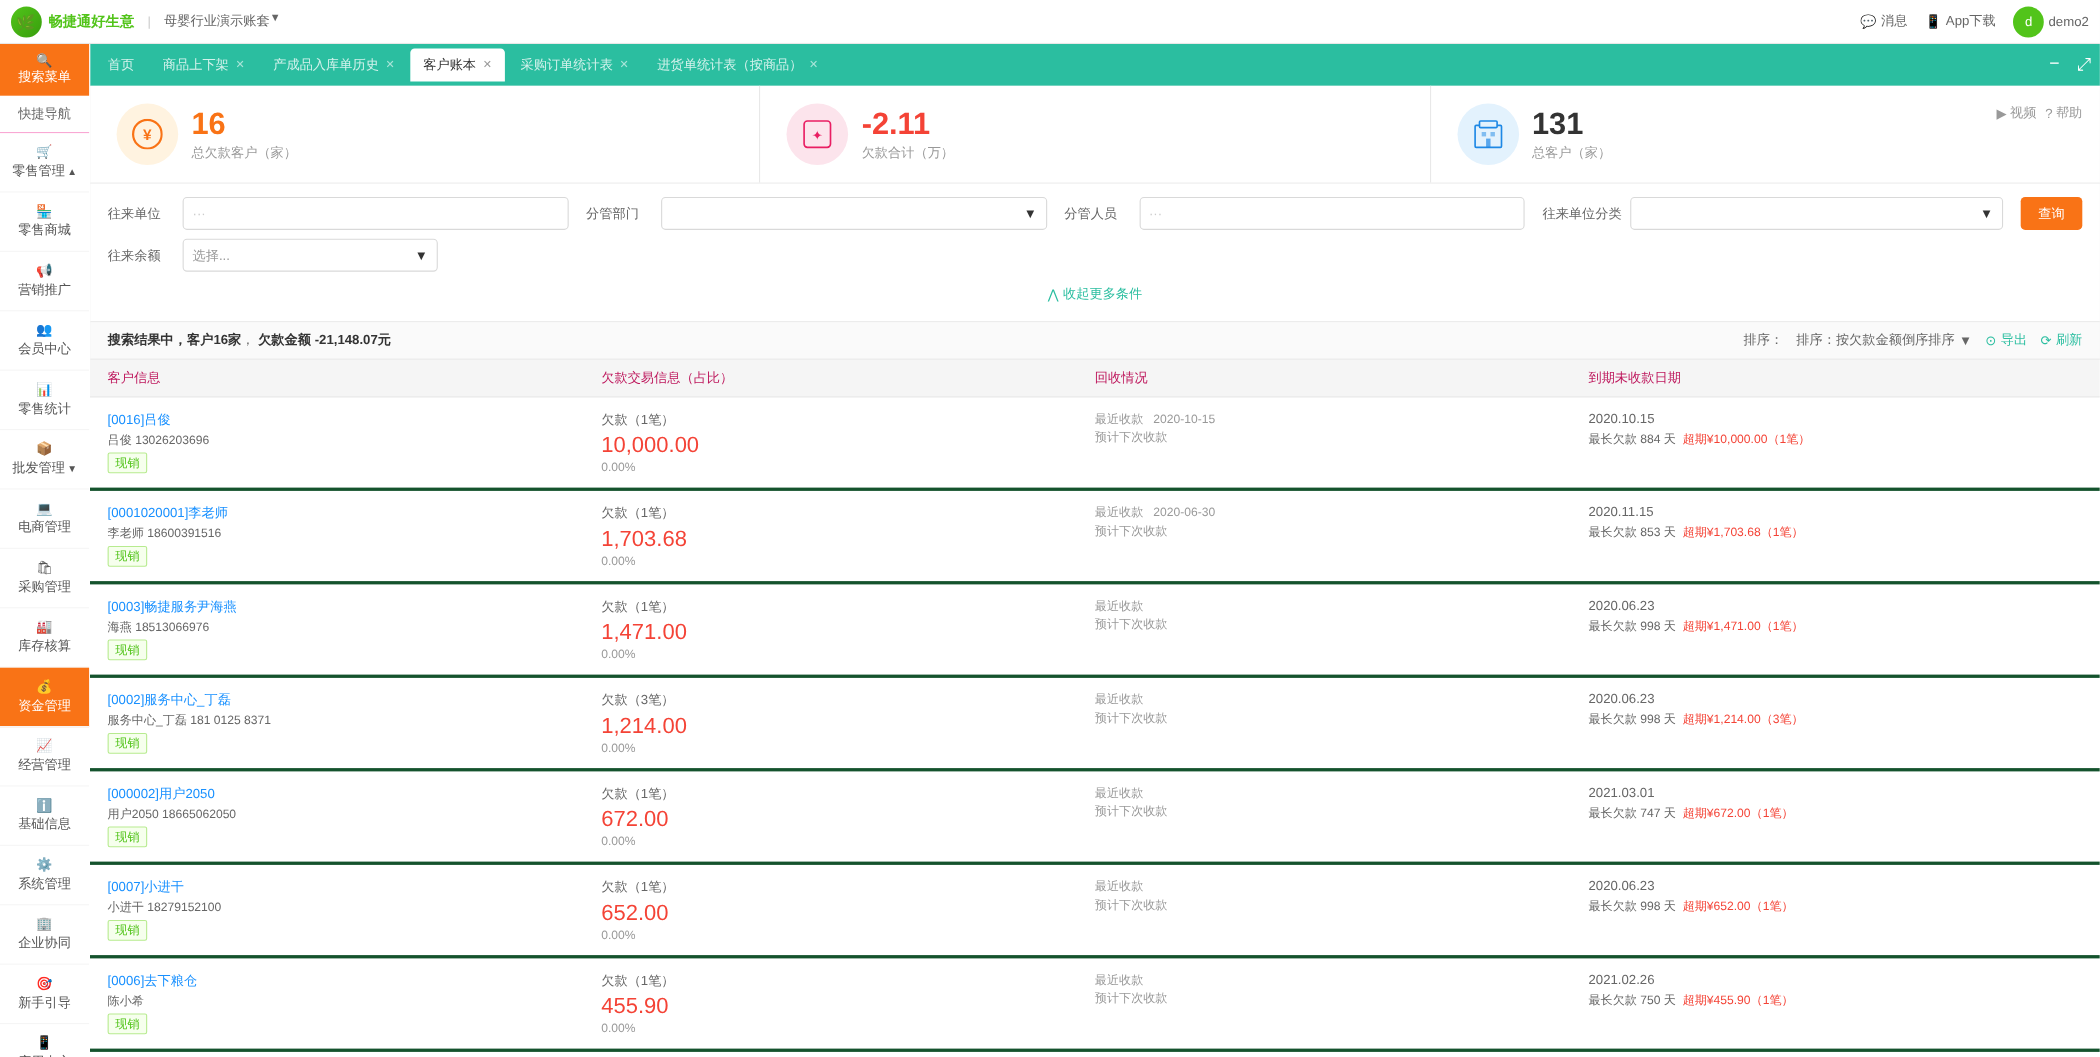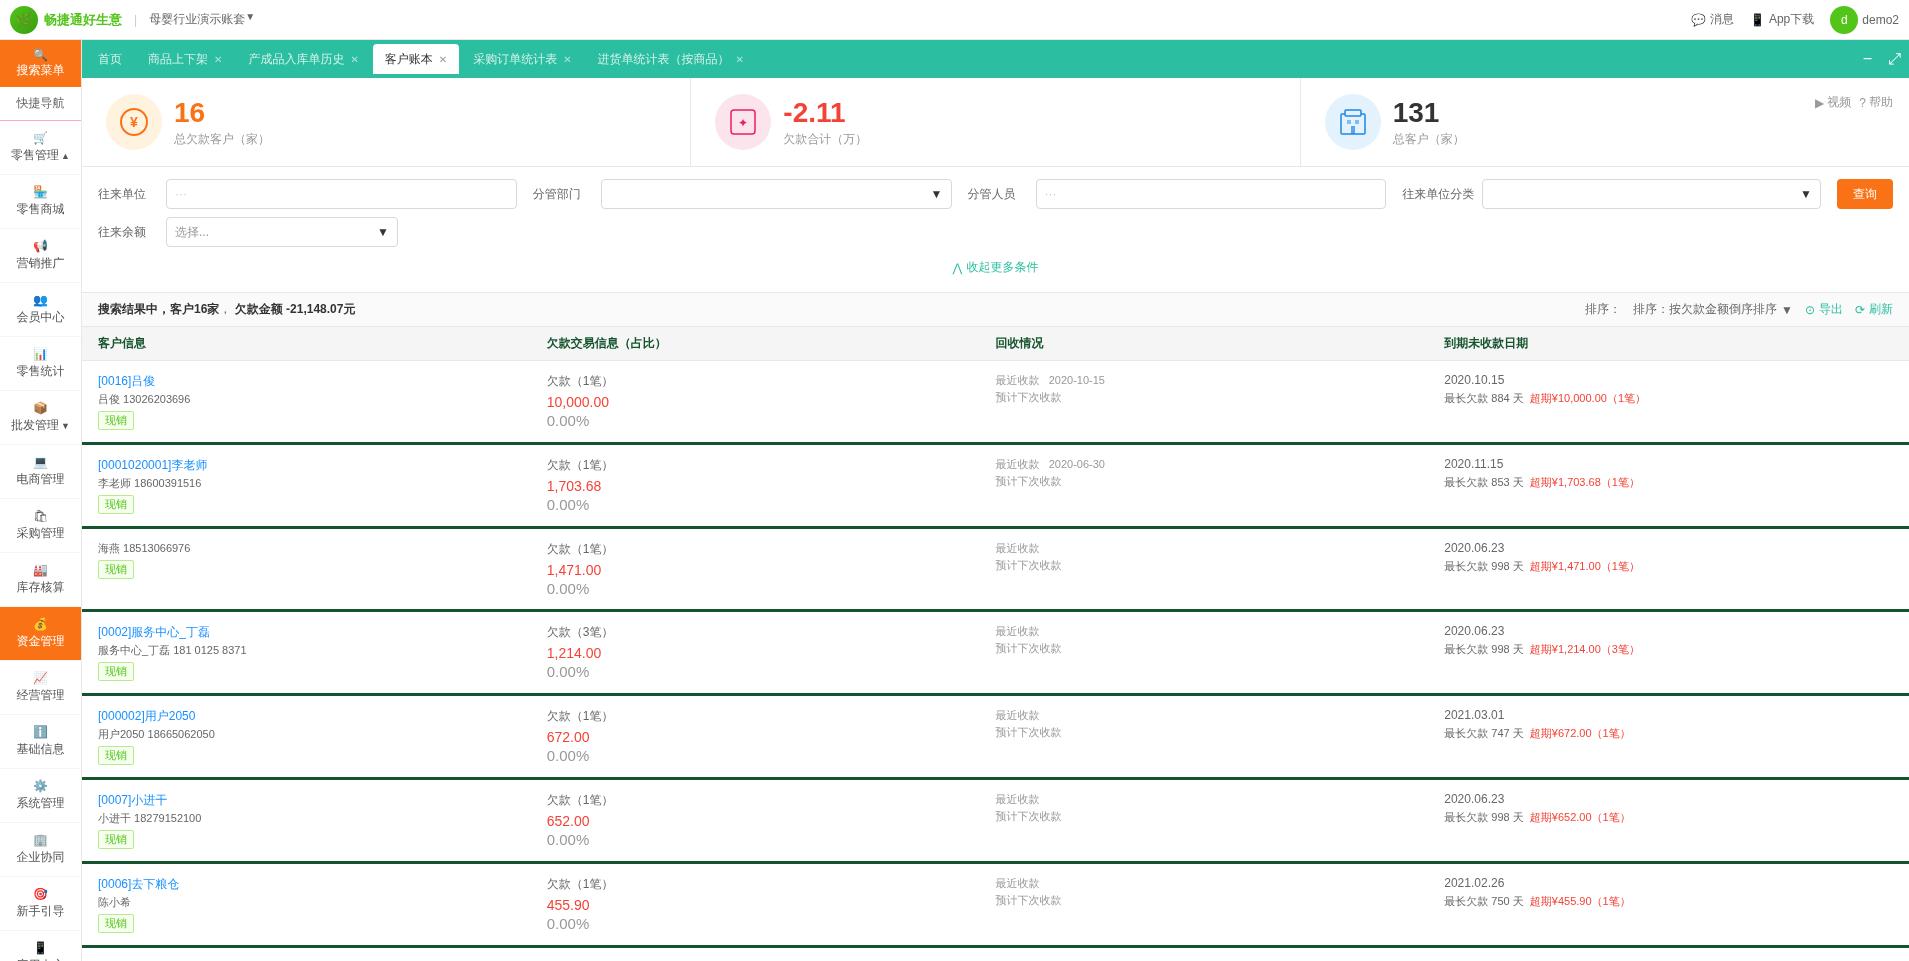--- a/index.html
+++ b/index.html
@@ -65,29 +65,29 @@
     
     .results-bar { display: flex; align-items: center; justify-content: space-between; padding: 8px 16px; background: #fafafa; border-bottom: 1px solid #e8e8e8; font-size: 12px; }
     .results-info { color: #666; }
     .results-info span { color: #333; font-weight: 700; }
     .results-actions { display: flex; align-items: center; gap: 12px; color: #666; }
     .sort-select { display: flex; align-items: center; gap: 4px; cursor: pointer; }
     .action-btn-sm { display: flex; align-items: center; gap: 4px; cursor: pointer; color: #2bbea0; }
     
     
     .table-area { flex: 1; overflow-y: auto; background: white; }
-    .table-header { display: grid; grid-template-columns: 2fr 2fr 2fr 2fr; padding: 8px 16px; background: #f5f5f5; border-bottom: 1px solid #e8e8e8; font-size: 12px; color: #14532d; font-weight: 700; }
+    .table-header { display: grid; grid-template-columns: 2fr 2fr 2fr 2fr; padding: 8px 16px; background: #f5f5f5; border-bottom: 1px solid #e8e8e8; font-size: 12px; color: #be185d; font-weight: 400; }
     .table-row { display: grid; grid-template-columns: 2fr 2fr 2fr 2fr; padding: 12px 16px; border-bottom: 3px solid #14532d; align-items: start; }
     .customer-name { color: #1890ff; font-size: 12px; cursor: pointer; margin-bottom: 2px; }
     .customer-sub { color: #666; font-size: 11px; margin-bottom: 4px; }
     .tag { display: inline-block; padding: 1px 6px; border-radius: 2px; font-size: 11px; }
     .tag.green { background: #f6ffed; border: 1px solid #b7eb8f; color: #52c41a; }
     .debt-count { color: #666; font-size: 12px; margin-bottom: 4px; }
-    .debt-amount { color: #f44336; font-size: 14px; font-weight: 500; margin-bottom: 2px; }
-    .debt-percent { color: #999; font-size: 15px; }
+    .debt-amount { color: #f44336; font-size: 20px; font-weight: 500; margin-bottom: 2px; }
+    .debt-percent { color: #999; font-size: 11px; }
     .recovery-label { color: #999; font-size: 11px; margin-bottom: 2px; }
     .recovery-next { color: #999; font-size: 11px; }
     .overdue-date { color: #666; font-size: 12px; margin-bottom: 4px; }
     .overdue-days { color: #666; font-size: 11px; }
     .overdue-amount { color: #f44336; font-size: 11px; cursor: pointer; }
     
     
     ::-webkit-scrollbar { width: 6px; height: 6px; }
     ::-webkit-scrollbar-track { background: #f1f1f1; }
     ::-webkit-scrollbar-thumb { background: #ccc; border-radius: 3px; }
@@ -416,20 +416,21 @@
           <div class="overdue-date">2020.11.15</div>
           <div class="overdue-days">
             <span>最长欠款 853 天</span>&nbsp;
             <span class="overdue-amount">超期¥1,703.68（1笔）</span>
           </div>
         </div>
       </div>
 
       <div class="table-row">
         <div>
+          <div class="customer-name">[0003]畅捷服务尹海燕</div>
           <div class="customer-sub">海燕 18513066976</div>
           <span class="tag green">现销</span>
         </div>
         <div>
           <div class="debt-count">欠款（1笔）</div>
           <div class="debt-amount">1,471.00</div>
           <div class="debt-percent">0.00%</div>
         </div>
         <div>
           <div class="recovery-label">

